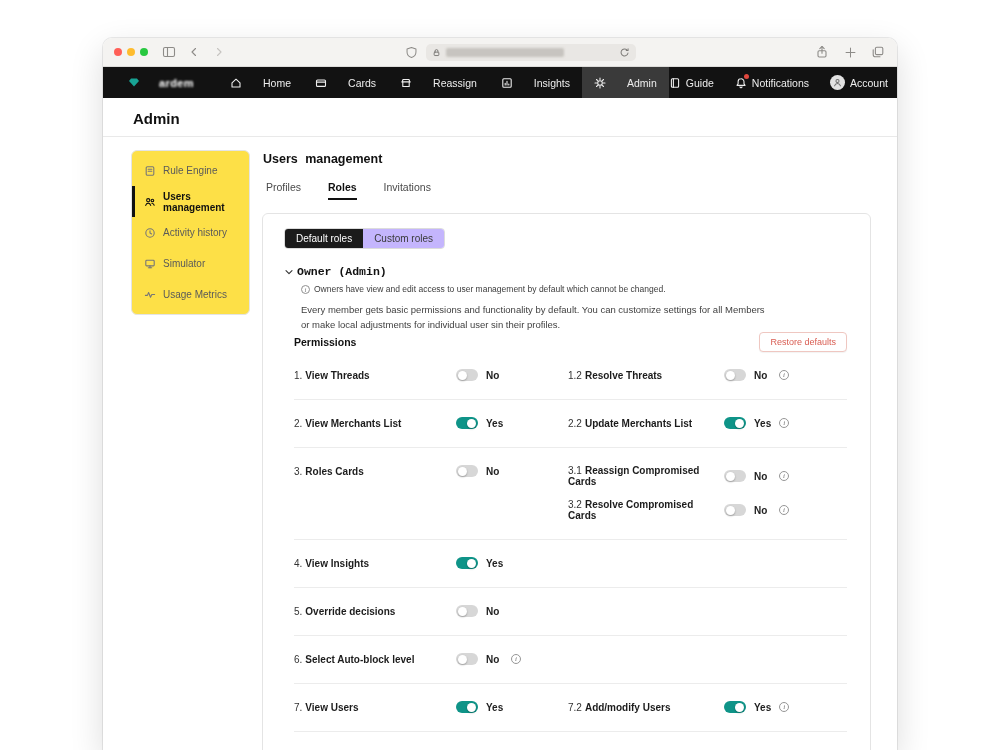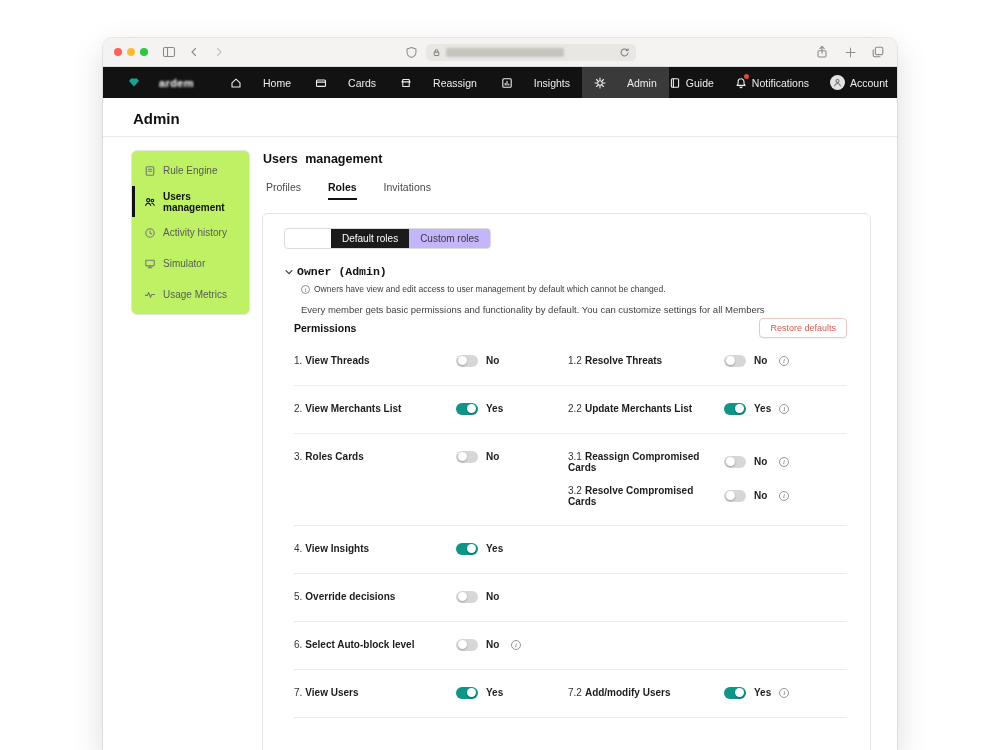--- a/index.html
+++ b/index.html
@@ -40,36 +40,36 @@
   .bell-wrap { position:relative; display:flex; }
   .badge-dot { position:absolute; top:-3px; right:-2px; width:5px; height:5px; border-radius:50%; background:#e0483e; }
   .avatar { width:15px; height:15px; border-radius:50%; background:#e3e3e3; color:#6f6f6f;
     display:flex; align-items:center; justify-content:center; overflow:hidden; }
 
   
   .page-title { font-size:15px; font-weight:700; color:#111; margin:12px 30px 9px; }
   .page-divider { height:1px; background:#e9e9e9; }
   .layout { display:flex; align-items:flex-start; gap:12px; padding:13px 26px 0 28px; }
 
-  .sidebar { width:119px; background:#bef264; border:1px solid #e4e4e4; border-radius:6px; padding:4px 0; }
+  .sidebar { width:119px; background:#fde047; border:1px solid #e4e4e4; border-radius:6px; padding:4px 0; }
   .side-item { height:31px; display:flex; align-items:center; gap:7px; padding:0 9px;
     font-size:10px; color:#5a5a5a; border-left:3px solid transparent; cursor:default; }
   .side-item .sic { color:#777; }
   .side-item.active { border-left-color:#111; color:#111; font-weight:700; }
   .side-item.active .sic { color:#111; }
 
   .main { flex:1; }
   .main-heading { font-size:12.5px; font-weight:700; color:#111; margin:2px 0 15px 1px; word-spacing:4px; }
   .tabs { display:flex; gap:27px; margin:0 0 13px 4px; }
   .tab { font-size:10.5px; color:#4a4a4a; padding-bottom:5px; border-bottom:2px solid transparent; cursor:default; }
   .tab.active { color:#111; font-weight:700; border-bottom-color:#111; }
 
   .card { background:#fff; border:1px solid #e4e4e4; border-radius:6px; padding:14px 21px 0; }
 
-  .segmented { display:inline-flex; border:1px solid #dcdcdc; border-radius:4px; overflow:hidden; margin-bottom:16px;padding-left:46px; }
+  .segmented { display:inline-flex; border:1px solid #dcdcdc; border-radius:4px; overflow:hidden; margin-bottom:16px; }
   .seg { font-size:10px; padding:4px 11px; background:#c4b5fd; color:#3a3a3a; cursor:default; }
   .seg.active { background:#1b1b1b; color:#fff; }
 
   .owner-head { display:flex; align-items:center; gap:3px; cursor:default;font-family:Liberation Mono, monospace; }
   .owner-title { font-size:11.5px; font-weight:700; color:#111; }
   .chev { color:#333; }
 
   .info-line { display:flex; align-items:center; gap:4px; margin:6px 0 0 17px; font-size:8.5px; color:#3c3c3c; }
   .i-circle { width:9px; height:9px; min-width:9px; border:1px solid #8f8f8f; border-radius:50%;
     color:#6d6d6d; font-size:6.5px; line-height:8px; text-align:center; display:inline-block;
@@ -421,20 +421,21 @@
           <span class="owner-title">Owner (Admin)</span>
         </div>
 
         <div class="info-line">
           <span class="i-circle"></span>
           <span>Owners have view and edit access to user management by default which cannot be changed.</span>
         </div>
 
         <div class="desc">
           <div>Every member gets basic permissions and functionality by default. You can customize settings for all Members</div>
+          <div>or make local adjustments for individual user sin their profiles.</div>
         </div>
 
         <div class="perm-section">
           <div class="perm-head">
             <span class="perm-title">Permissions</span>
             <button class="restore-btn">Restore defaults</button>
           </div>
 
           <div class="prow">
             <div class="phalf pleft">

